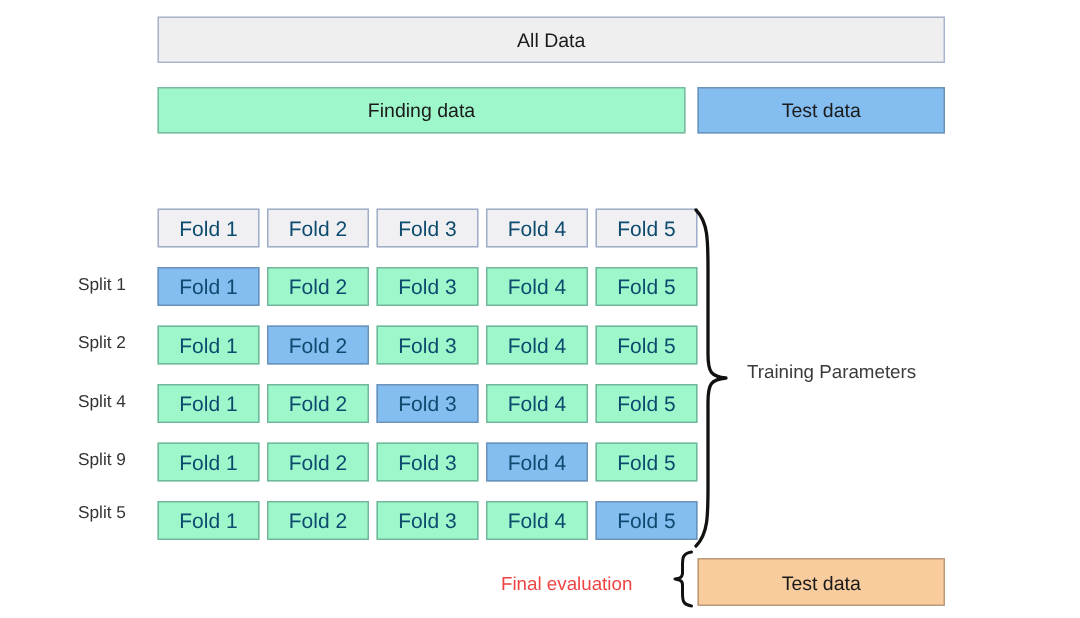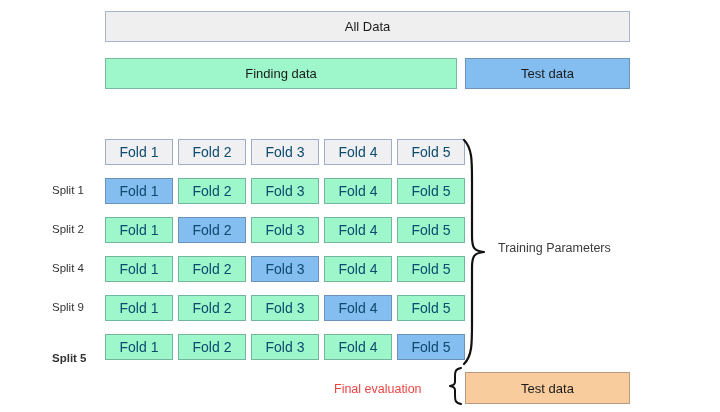--- a/index.html
+++ b/index.html
@@ -94,21 +94,21 @@
     width: 50px;
     text-align: left;
     font-size: 11.5px;
     color: #333333;
     white-space: nowrap;
   }
   .sl1 { top: 184px; }
   .sl2 { top: 223px; }
   .sl3 { top: 262px; }
   .sl4 { top: 301px; }
-  .sl5 { top: 352px; font-weight: bold; }
+  .sl5 { top: 336px; }
 
   
   .brace-big {
     position: absolute;
     left: 462px;
     top: 138px;
     width: 26px;
     height: 228px;
   }
   .brace-small {

